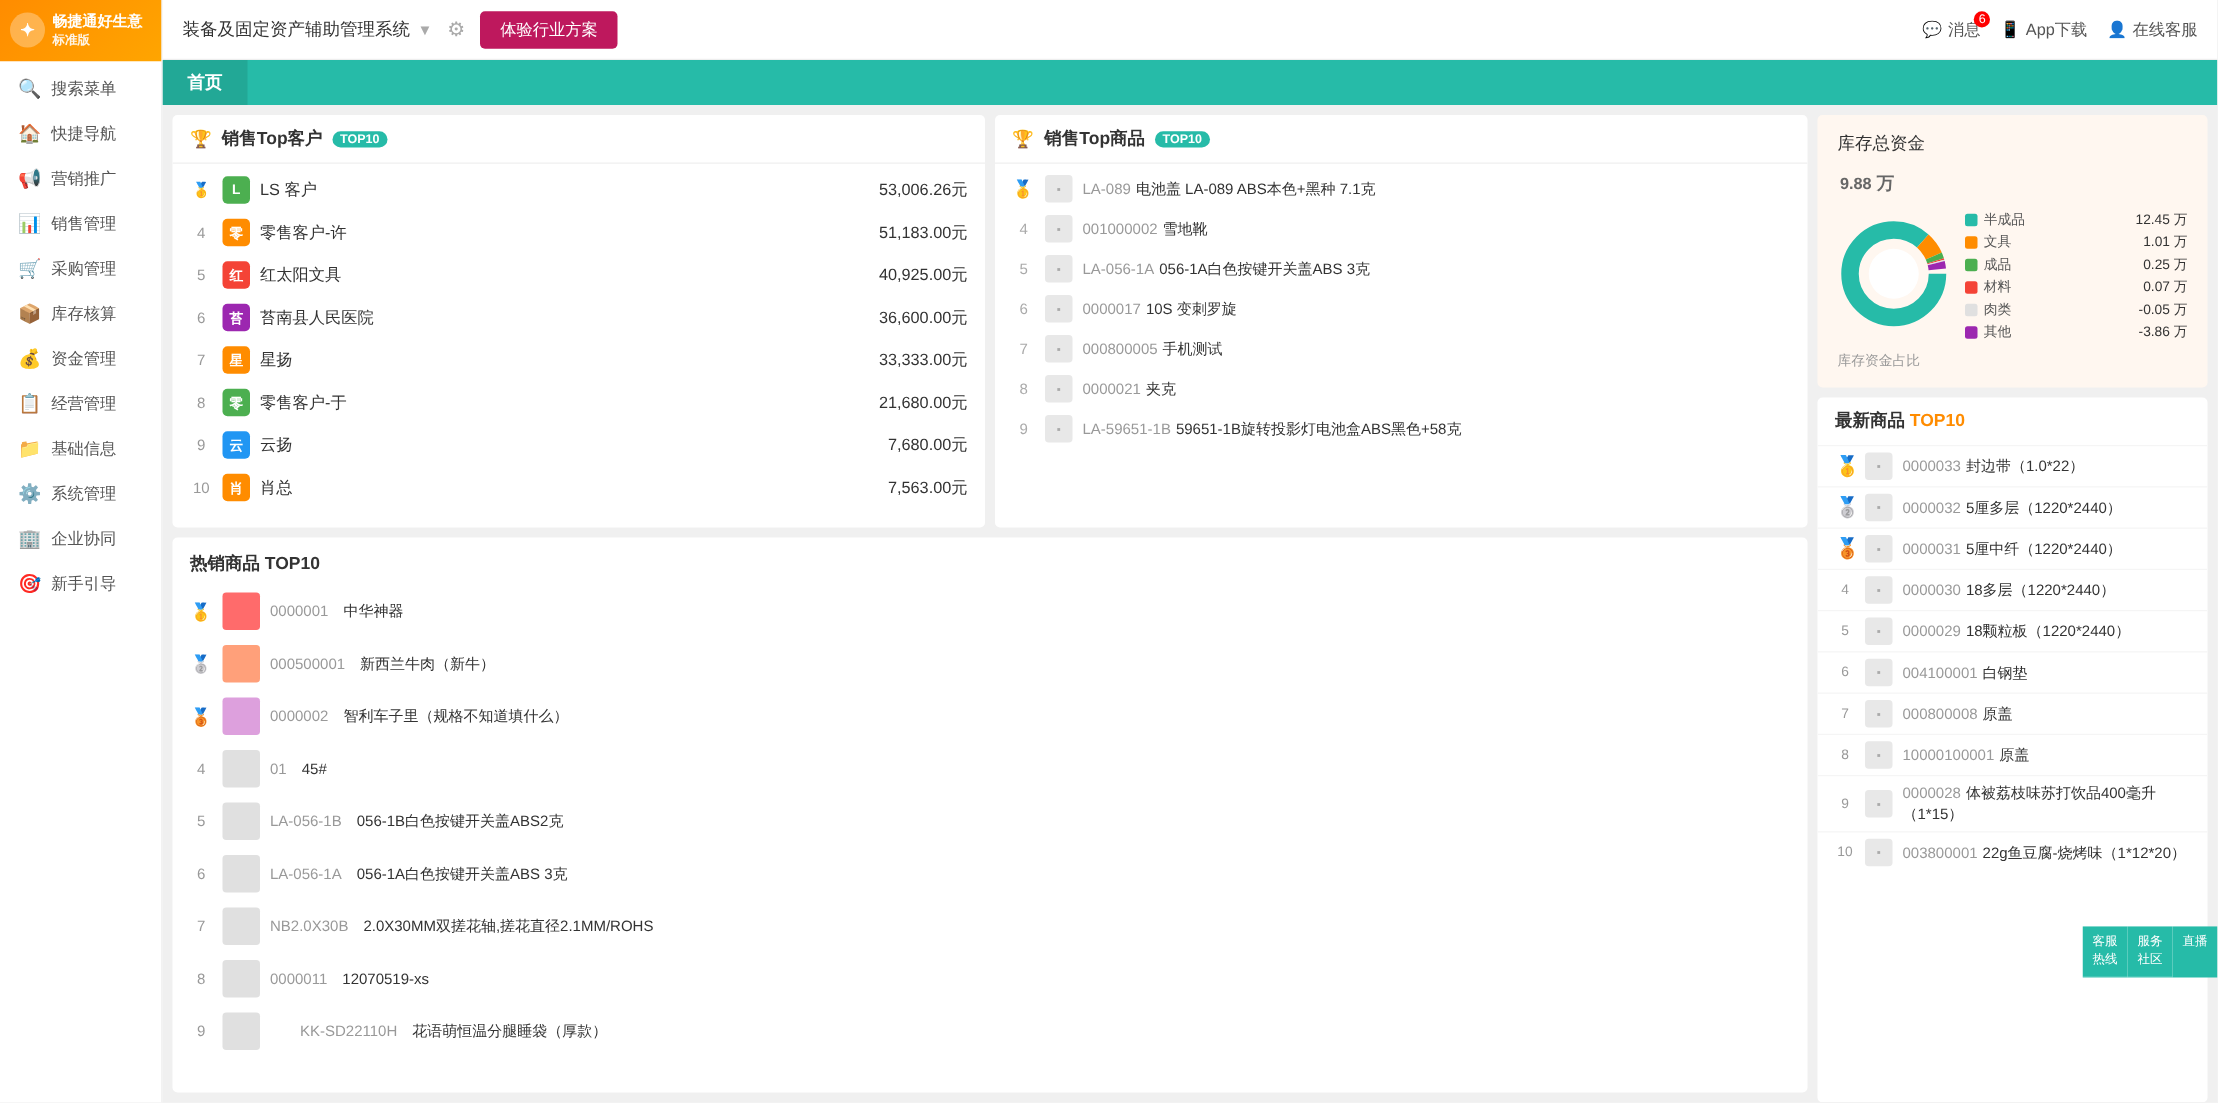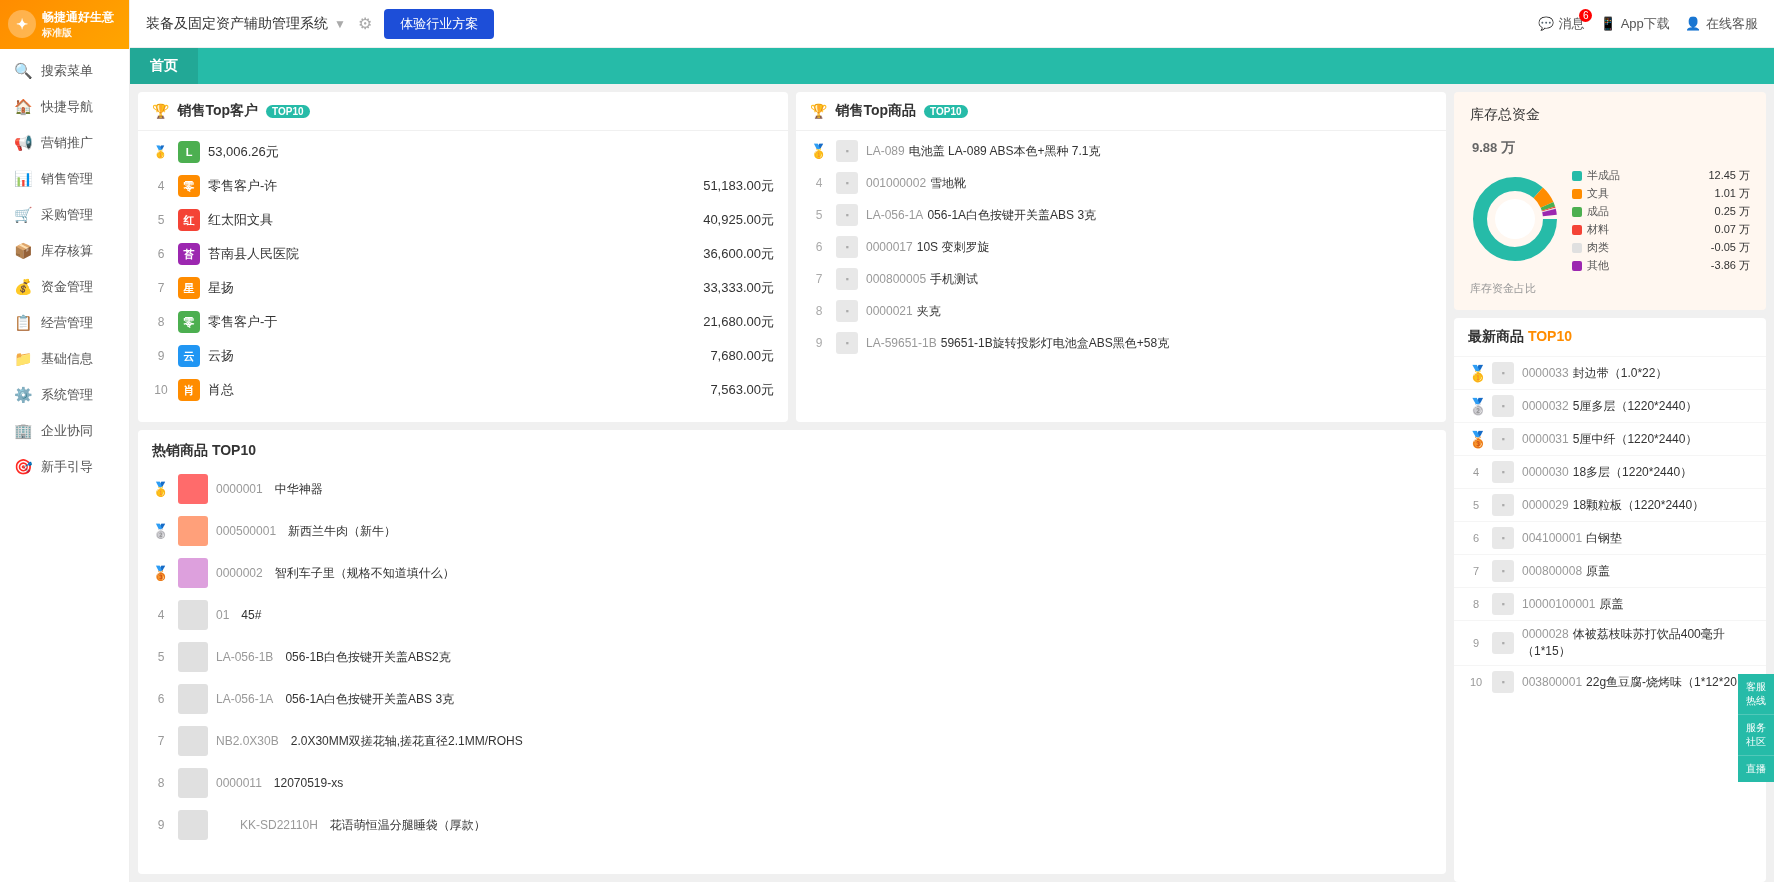--- a/index.html
+++ b/index.html
@@ -59,21 +59,21 @@
       gap: 12px;
       flex-shrink: 0;
     }
     .header-system-name {
       display: flex; align-items: center; gap: 6px;
       font-size: 14px; color: #333;
     }
     .header-system-name .arrow { color: #aaa; font-size: 12px; }
     .header-gear { color: #aaa; cursor: pointer; font-size: 16px; }
     .header-btn {
-      background: #1d4ed8; color: #fff;
+      background: #be185d; color: #fff;
       border: none; border-radius: 4px;
       padding: 6px 16px; font-size: 13px; cursor: pointer;
     }
     .header-right { margin-left: auto; display: flex; align-items: center; gap: 16px; color: #555; font-size: 13px; }
     .header-right .badge-wrap { position: relative; display: inline-flex; align-items: center; gap: 4px; cursor: pointer; }
     .badge { background: #f00; color: #fff; border-radius: 10px; font-size: 10px; padding: 1px 4px; position: absolute; top: -6px; right: -8px; }
 
     
     .tab-bar {
       background: #26bba8;
@@ -217,21 +217,21 @@
     .newest-num { width: 16px; color: #999; font-size: 11px; flex-shrink: 0; text-align: center; }
     .newest-num.gold { color: #ff8c00; font-size: 16px; }
     .newest-num.silver { color: #c0c0c0; font-size: 16px; }
     .newest-num.bronze { color: #cd7f32; font-size: 16px; }
     .newest-img { width: 22px; height: 22px; background: #e8e8e8; border-radius: 3px; flex-shrink: 0; display: flex; align-items: center; justify-content: center; font-size: 9px; color: #aaa; }
     .newest-code { color: #999; margin-right: 4px; }
 
     
     .float-btns {
       position: fixed; right: 0; bottom: 100px;
-      display: flex; flex-direction: column;
+      display: flex; flex-direction: row;
     }
     .float-btn {
       background: #26bba8; color: #fff;
       width: 36px; padding: 6px 4px;
       text-align: center; font-size: 10px;
       cursor: pointer; line-height: 1.4;
       border-bottom: 1px solid rgba(255,255,255,0.2);
     }
     .float-btn:last-child { border-bottom: none; }
 
@@ -344,20 +344,21 @@
         <div class="panel" style="flex:1; overflow:auto;">
           <div class="panel-header">
             <span style="color:#ff8c00;">🏆</span>
             <span>销售Top客户</span>
             <span class="top-badge">TOP10</span>
           </div>
           <div class="rank-list">
             <div class="rank-item">
               <span class="rank-num gold">🥇</span>
               <div class="rank-avatar" style="background:#4CAF50;">L</div>
+              <span class="rank-name">LS 客户</span>
               <span class="rank-value">53,006.26元</span>
             </div>
             <div class="rank-item">
               <span class="rank-num">4</span>
               <div class="rank-avatar" style="background:#ff8c00;">零</div>
               <span class="rank-name">零售客户-许</span>
               <span class="rank-value">51,183.00元</span>
             </div>
             <div class="rank-item">
               <span class="rank-num">5</span>

